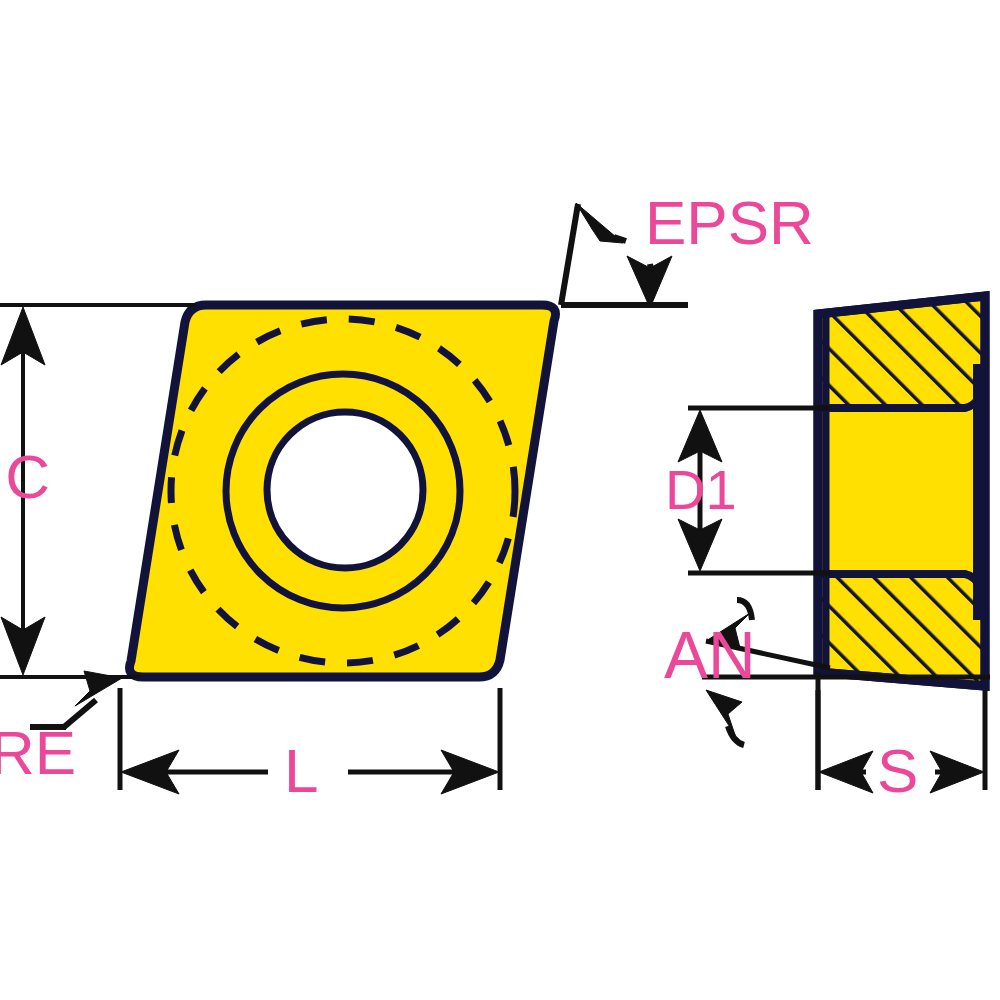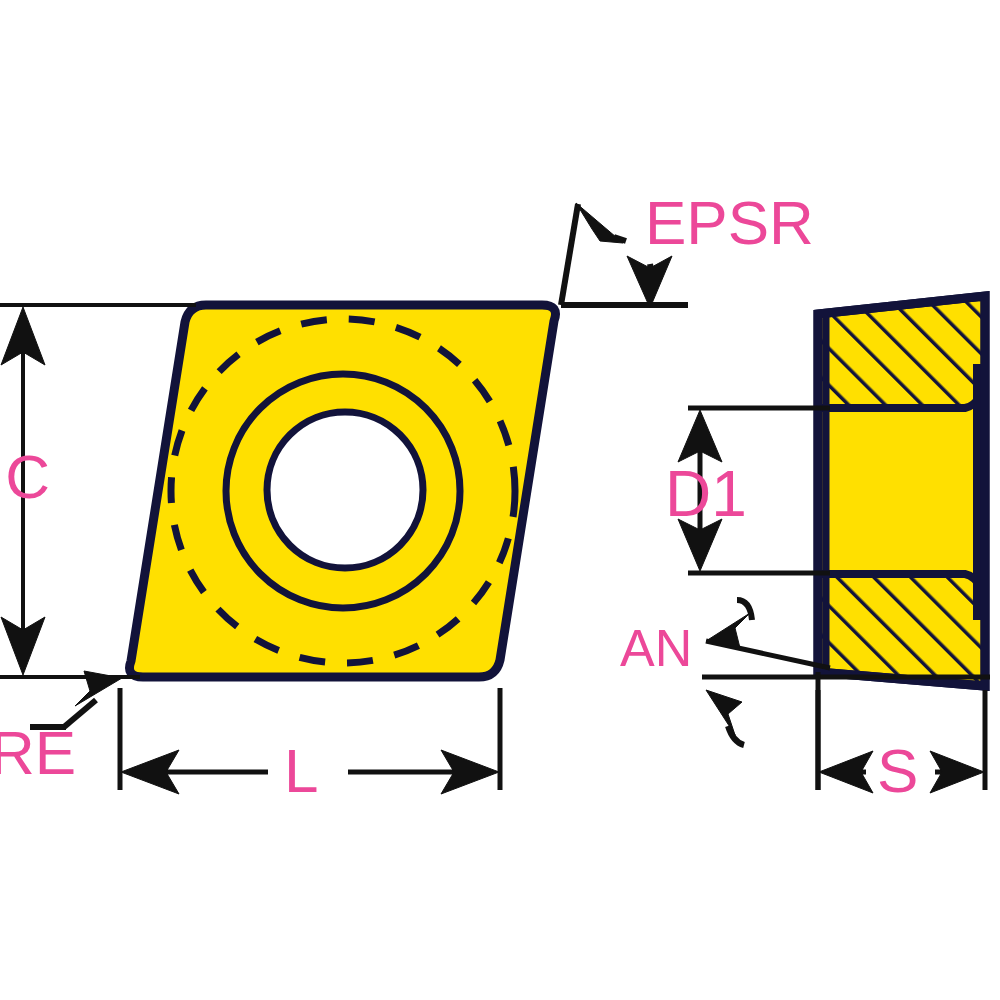--- a/index.html
+++ b/index.html
@@ -30,22 +30,22 @@
     font-weight: 400;
     color: #ec4899;
     white-space: nowrap;
     line-height: 1;
     letter-spacing: 0px;
   }
   .lbl-ic   { left: -12px;  top: 446px; font-size: 62px; }
   .lbl-re   { left: -10px;  top: 722px; font-size: 62px; }
   .lbl-l    { left: 284px;  top: 740px; font-size: 62px; }
   .lbl-epsr { left: 645px;  top: 192px; font-size: 62px; }
-  .lbl-d1   { left: 665px;  top: 462px; font-size: 64px; }
-  .lbl-an   { left: 620px;  top: 622px; font-size: 52px; }
+  .lbl-d1   { left: 665px;  top: 462px; font-size: 56px; }
+  .lbl-an   { left: 664px;  top: 622px; font-size: 66px; }
   .lbl-s    { left: 877px;  top: 740px; font-size: 62px; }
 </style>
 </head>
 <body>
 
 <div id="canvas">
 
   <svg id="drawing" viewBox="0 0 1000 1000">
     <defs>
 

